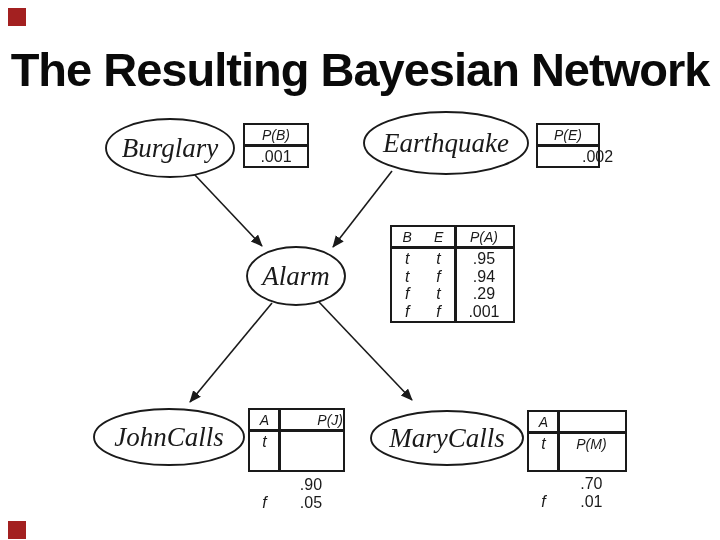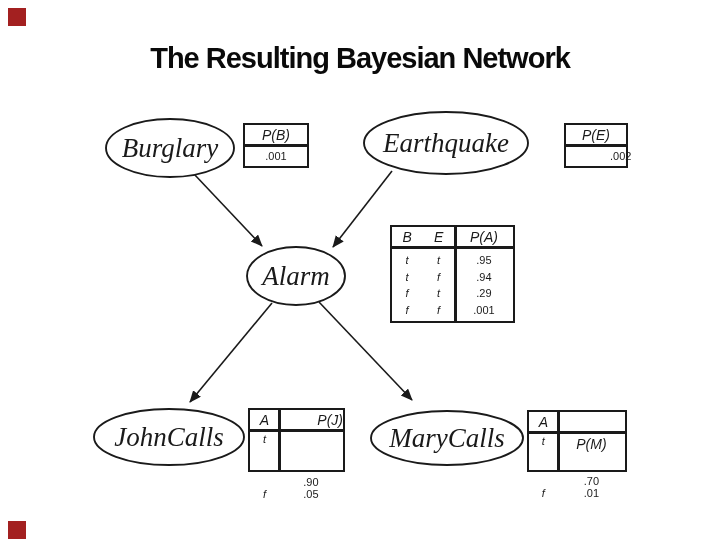--- a/index.html
+++ b/index.html
@@ -16,21 +16,21 @@
 
   .corner-mark { position: absolute; }
 
   .slide-title {
     position: absolute;
     top: 42px;
     left: 0;
     width: 100%;
     text-align: center;
     font-family: "Liberation Sans", sans-serif;
-    font-size: 29px;
+    font-size: 47px;
     font-weight: bold;
     letter-spacing: -1px;
     color: #0a0a0a;
     white-space: nowrap;
   }
 
   .diagram-svg { position: absolute; left: 0; top: 0; }
 
   .node-label {
     font-family: "Liberation Serif", serif;
@@ -63,21 +63,21 @@
   .cpt-body {
     flex: 1 1 auto;
     display: flex;
     flex-direction: column;
     justify-content: space-evenly;
     padding: 1px 0;
   }
   .cpt-brow { display: flex; }
   .cpt-cell {
     text-align: center;
-    font-size: 11px;
+    font-size: 16px;
     line-height: 1.1;
   }
   .cpt-cell.letter { font-style: italic; }
   .cpt-vdivider {
     position: absolute;
     top: 0;
     bottom: 0;
     width: 3px;
     background: #1a1a1a;
   }
@@ -127,21 +127,21 @@
       <div class="cpt" style="left: 243px; top: 123px; width: 66px; height: 45px;">
         <div class="cpt-header">
           <div class="cpt-hcell" style="width: 100%;">P(B)</div>
         </div>
         <div class="cpt-body">
           <div class="cpt-brow">
             <div class="cpt-cell" style="width: 100%;">.001</div>
           </div>
         </div>
       </div>
-      <div class="cpt" style="left: 536px; top: 123px; width: 64px; height: 45px; margin-left: 28px;">
+      <div class="cpt" style="left: 536px; top: 123px; width: 64px; height: 45px;">
         <div class="cpt-header">
           <div class="cpt-hcell" style="width: 100%;">P(E)</div>
         </div>
         <div class="cpt-body">
           <div class="cpt-brow">
             <div class="cpt-cell" style="width: 100%; padding-left: 44px;">.002</div>
           </div>
         </div>
       </div>
       <div class="cpt" style="left: 390px; top: 225px; width: 125px; height: 98px;">

